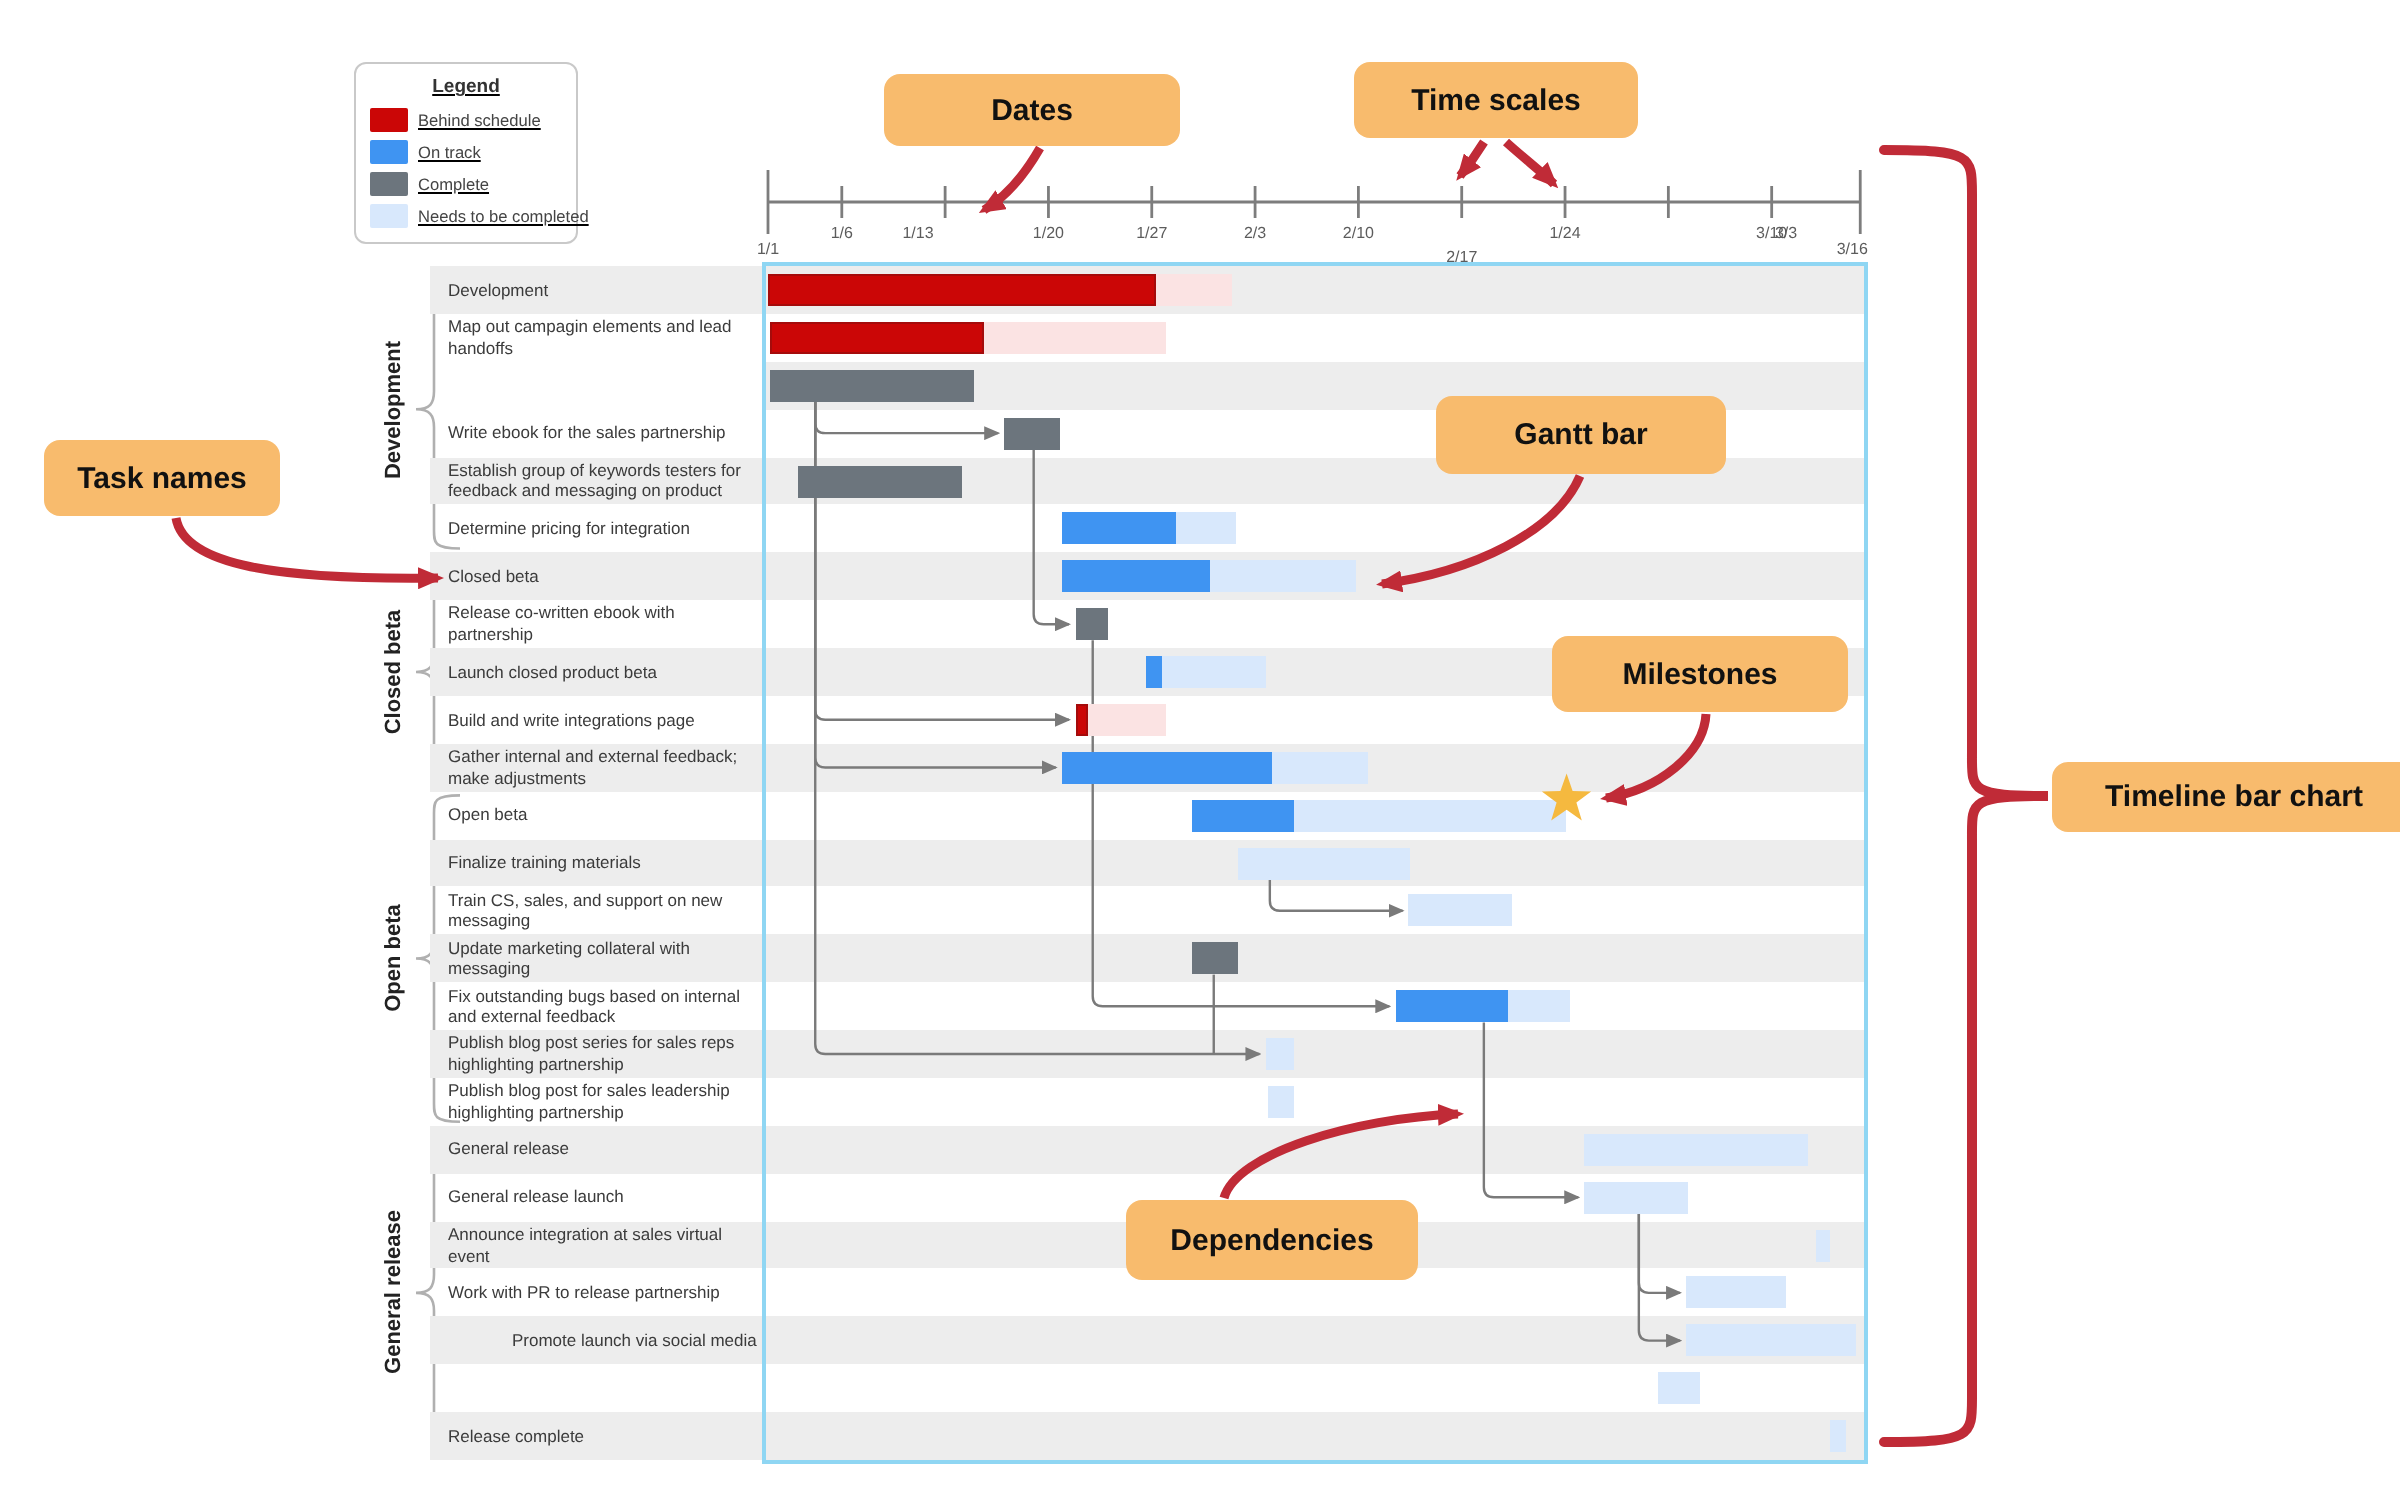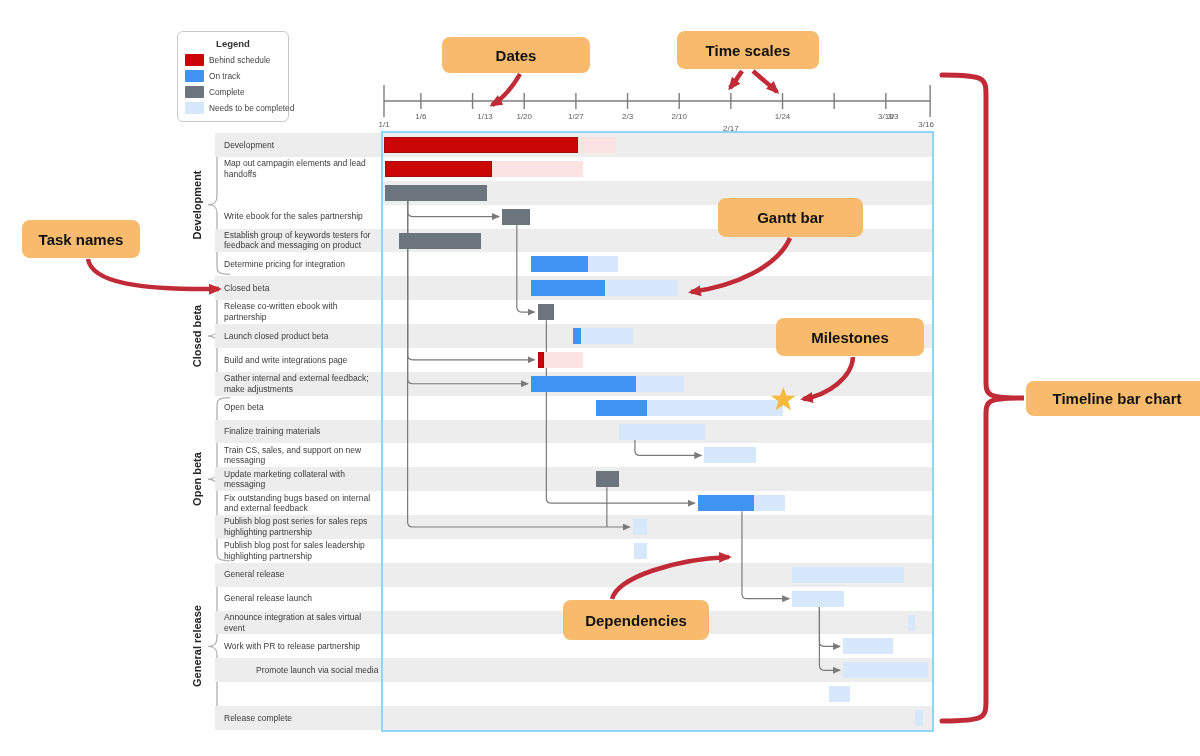--- a/index.html
+++ b/index.html
@@ -4,21 +4,21 @@
 <style>
   html,body{margin:0;padding:0;}
   body{
     width:1200px;height:756px;position:relative;overflow:hidden;
     background:#ffffff;font-family:"Liberation Sans","DejaVu Sans",sans-serif;
   }
   
   .legend{
     position:absolute;left:177px;top:31px;width:112px;box-sizing:border-box;
     background:#fff;border:1px solid #c9c9c9;border-radius:6px;
-    padding:6px 7px 7px 7px;z-index:6;
+    padding:6px 7px 7px 7px;z-index:6;text-decoration:underline;
   }
   .legend-title{font-size:9.5px;font-weight:bold;color:#333;text-align:center;margin-bottom:5px;}
   .legend-item{display:flex;align-items:center;gap:5px;margin-top:4px;}
   .legend-swatch{width:19px;height:12px;border-radius:1px;flex:0 0 auto;}
   .legend-label{font-size:8.3px;color:#444;white-space:nowrap;}
   
   .callout{
     position:absolute;background:#f8bb6d;border-radius:8px;z-index:7;
     display:flex;align-items:center;justify-content:center;
     font-weight:bold;font-size:15px;color:#111;
@@ -241,21 +241,21 @@
 <div id="group-labels">
     <div class="group-label" style="left: 197px; top: 204.64px;">Development</div>
     <div class="group-label" style="left: 197px; top: 335.98px;">Closed beta</div>
     <div class="group-label" style="left: 197px; top: 479.26px;">Open beta</div>
     <div class="group-label" style="left: 197px; top: 646.42px;">General release</div>
   </div>
 
 <div id="tick-labels">
     <div class="tick-label" style="left: 384px; top: 120px;">1/1</div>
     <div class="tick-label" style="left: 420.9px; top: 112px;">1/6</div>
-    <div class="tick-label" style="left: 485px; top: 112px;">1/13</div>
+    <div class="tick-label" style="left: 459px; top: 112px;">1/13</div>
     <div class="tick-label" style="left: 524.22px; top: 112px;">1/20</div>
     <div class="tick-label" style="left: 575.88px; top: 112px;">1/27</div>
     <div class="tick-label" style="left: 627.54px; top: 112px;">2/3</div>
     <div class="tick-label" style="left: 679.2px; top: 112px;">2/10</div>
     <div class="tick-label" style="left: 730.86px; top: 124px;">2/17</div>
     <div class="tick-label" style="left: 782.52px; top: 112px;">1/24</div>
     <div class="tick-label" style="left: 861px; top: 112px; margin-left: 32px;">3/3</div>
     <div class="tick-label" style="left: 885.84px; top: 112px;">3/10</div>
     <div class="tick-label" style="left: 926.12px; top: 120px;">3/16</div>
   </div>

